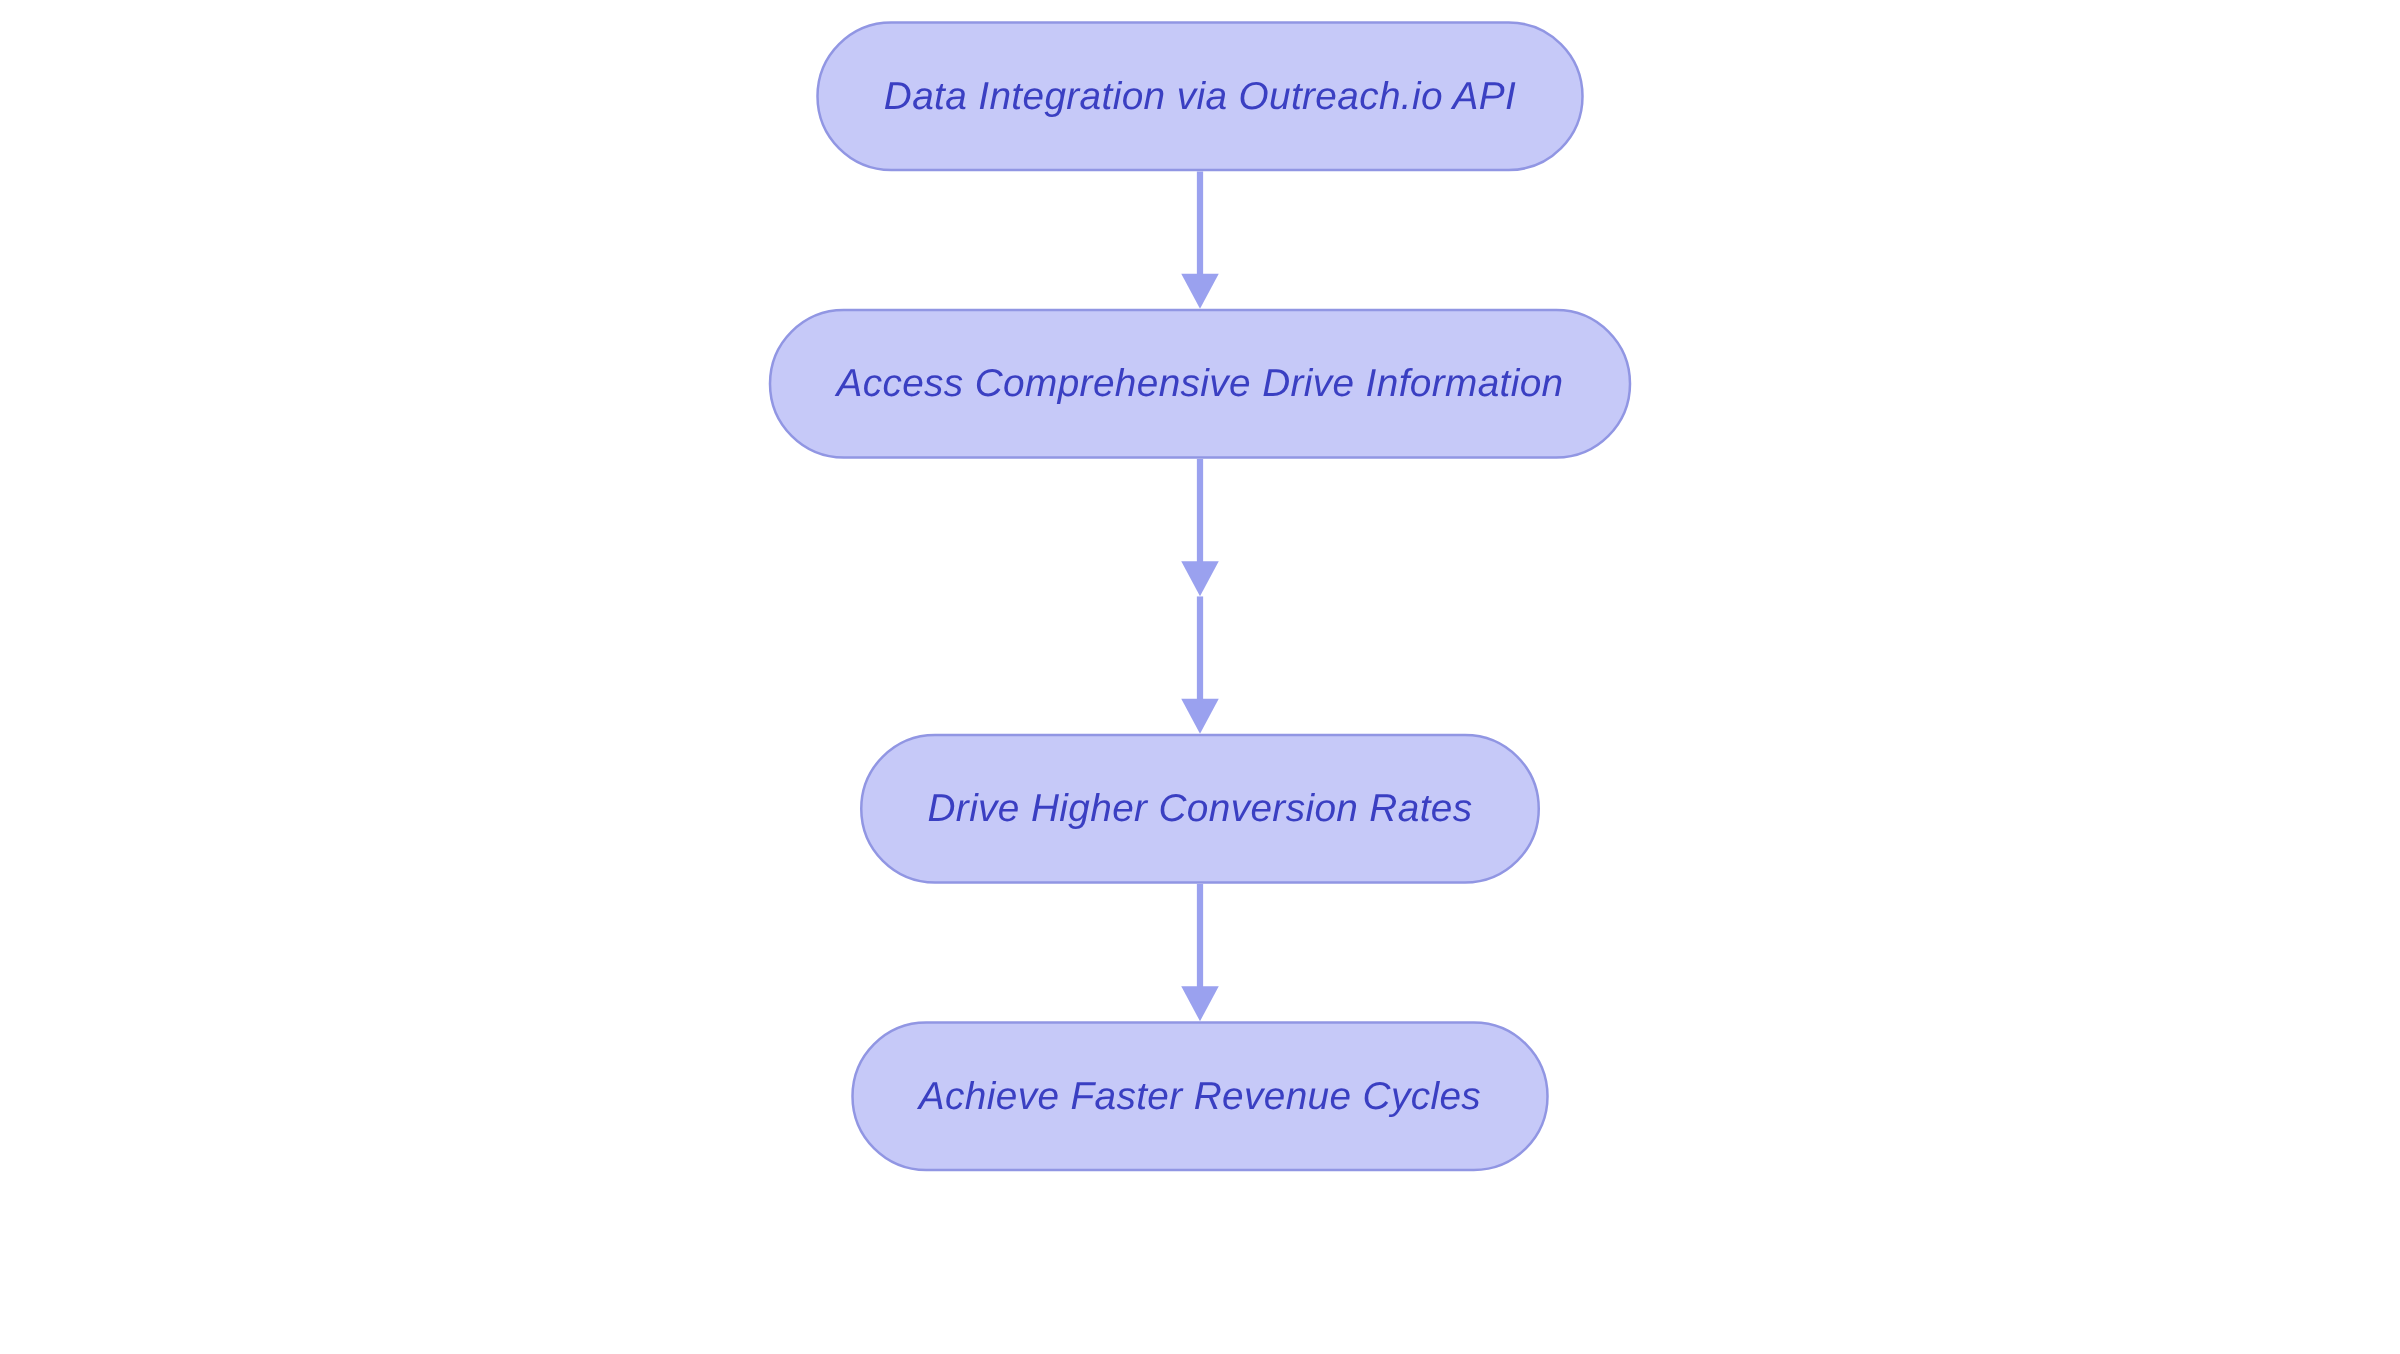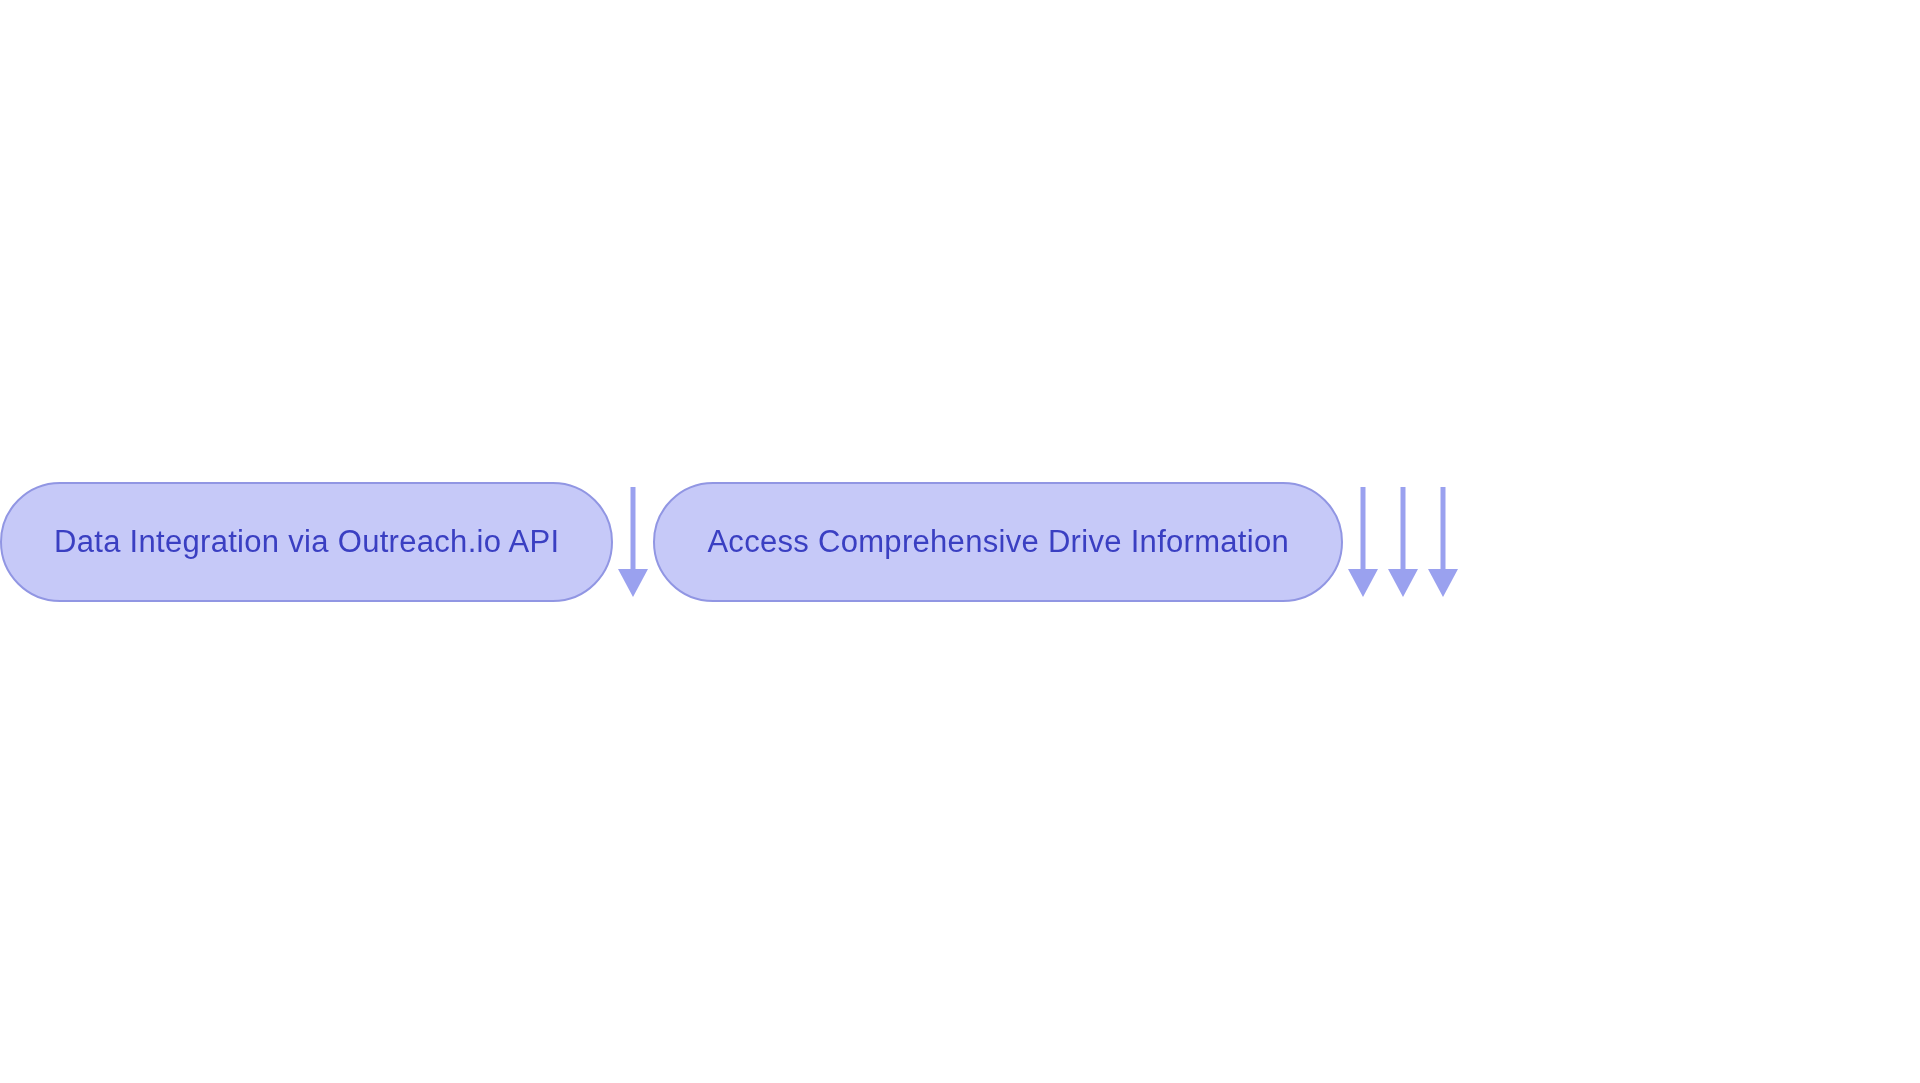--- a/index.html
+++ b/index.html
@@ -9,22 +9,24 @@
     height: 1083px;
     background: #ffffff;
     overflow: hidden;
     font-family: "Liberation Sans", sans-serif;
   }
 
   .canvas {
     width: 1920px;
     height: 1083px;
     display: flex;
-    flex-direction: row;
+    flex-direction: column;
     align-items: center;
+    padding-top: 17px;
+    font-style: italic;
   }
 
   .flow-node {
     height: 120px;
     min-height: 120px;
     padding: 0 52px;
     display: flex;
     align-items: center;
     justify-content: center;
     background: var(--node-fill, #c6c9f8);
@@ -68,20 +70,26 @@
     <line x1="20" y1="0" x2="20" y2="83"></line>
     <polygon points="5,82 35,82 20,110"></polygon>
   </svg>
 
 
   <svg class="flow-arrow" viewBox="0 0 40 110">
     <line x1="20" y1="0" x2="20" y2="83"></line>
     <polygon points="5,82 35,82 20,110"></polygon>
   </svg>
 
+  <div class="flow-node">
+    <span>Drive Higher Conversion Rates</span>
+  </div>
 
   <svg class="flow-arrow" viewBox="0 0 40 110">
     <line x1="20" y1="0" x2="20" y2="83"></line>
     <polygon points="5,82 35,82 20,110"></polygon>
   </svg>
 
+  <div class="flow-node">
+    <span>Achieve Faster Revenue Cycles</span>
+  </div>
 
 </div>
 
 </body></html>

